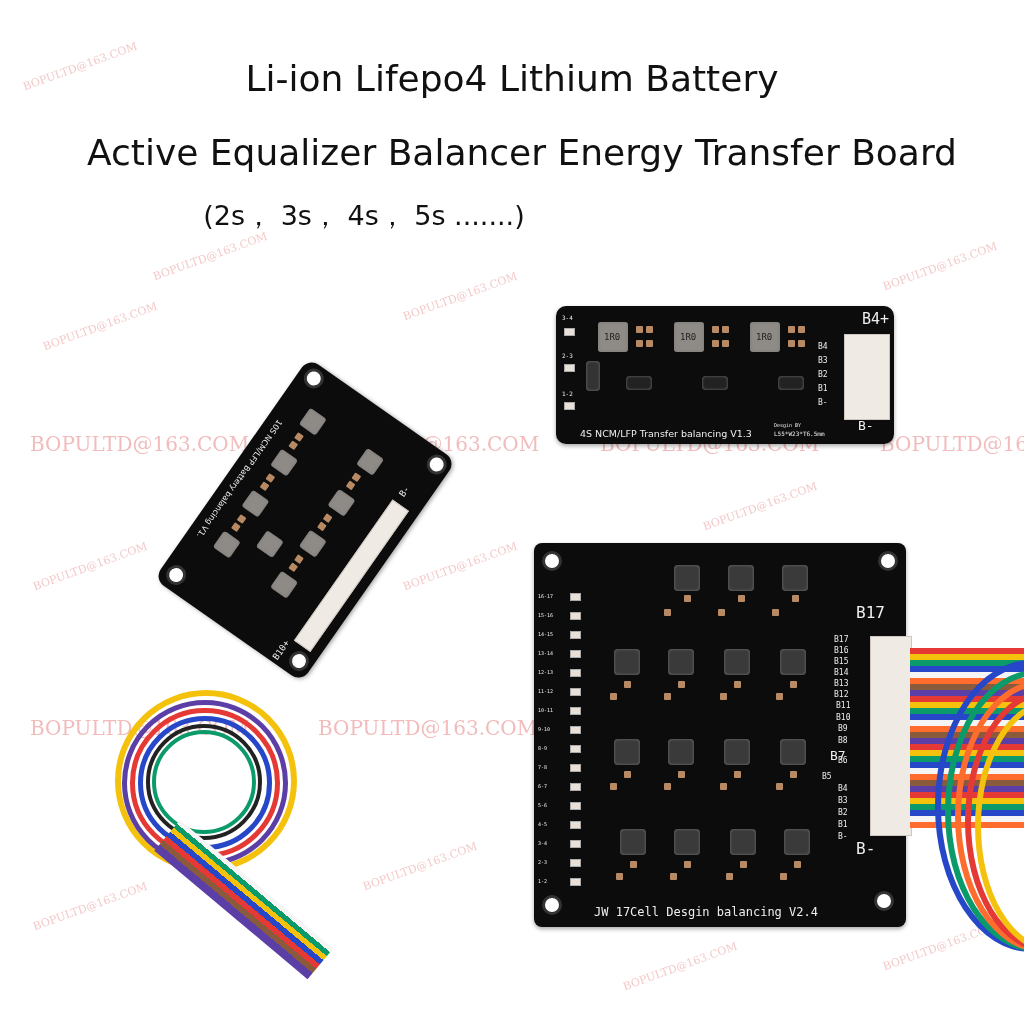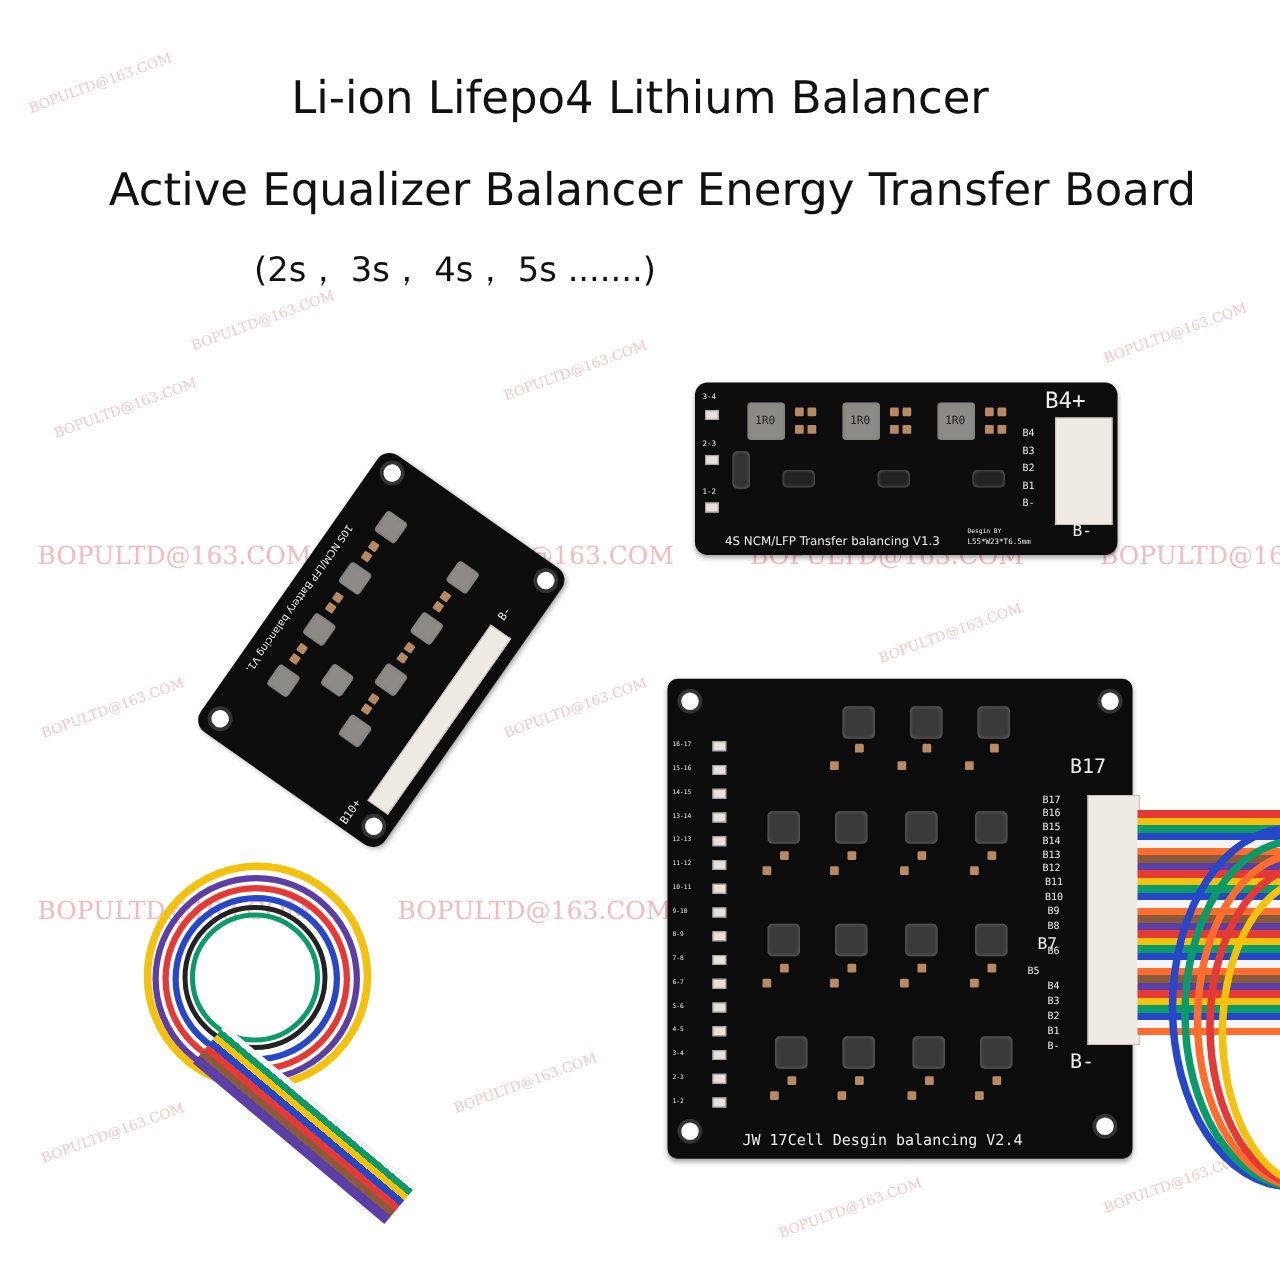--- a/index.html
+++ b/index.html
@@ -37,21 +37,21 @@
   <span class="wm" style="left:880px;top:260px">BOPULTD@163.COM</span>
   <span class="wm" style="left:700px;top:500px">BOPULTD@163.COM</span>
   <span class="wm" style="left:400px;top:560px">BOPULTD@163.COM</span>
   <span class="wm" style="left:30px;top:560px">BOPULTD@163.COM</span>
   <span class="wm" style="left:360px;top:860px">BOPULTD@163.COM</span>
   <span class="wm" style="left:30px;top:900px">BOPULTD@163.COM</span>
   <span class="wm" style="left:620px;top:960px">BOPULTD@163.COM</span>
   <span class="wm" style="left:880px;top:940px">BOPULTD@163.COM</span>
 </div>
 
-<div class="title t1">Li-ion Lifepo4 Lithium Balancer</div>
+<div class="title t1">Li-ion Lifepo4 Lithium Battery</div>
 <div class="title t2">Active Equalizer Balancer Energy Transfer Board</div>
 <div class="title t3">(2s， 3s， 4s， 5s .......)</div>
 
 <div class="board" style="left:556px;top:306px;width:338px;height:138px;">
   <div class="led" style="left:8px;top:22px"></div>
   <div class="led" style="left:8px;top:58px"></div>
   <div class="led" style="left:8px;top:96px"></div>
   <span class="silk" style="left:6px;top:8px;font-size:6px">3-4</span>
   <span class="silk" style="left:6px;top:46px;font-size:6px">2-3</span>
   <span class="silk" style="left:6px;top:84px;font-size:6px">1-2</span>
@@ -73,21 +73,21 @@
     <div class="cap" style="left:166px;top:34px"></div>
   <div class="cap" style="left:232px;top:20px"></div>
     <div class="cap" style="left:242px;top:20px"></div>
   <div class="cap" style="left:232px;top:34px"></div>
     <div class="cap" style="left:242px;top:34px"></div>
   <div class="ind" style="left:70px;top:70px;width:26px;height:14px;background:#222"></div>
   <div class="ind" style="left:146px;top:70px;width:26px;height:14px;background:#222"></div>
   <div class="ind" style="left:222px;top:70px;width:26px;height:14px;background:#222"></div>
   <div class="ind" style="left:30px;top:55px;width:14px;height:30px;background:#333"></div>
 
-  <span class="silk" style="left:280px;top:4px;font-size:18px">B4+</span>
+  <span class="silk" style="left:306px;top:4px;font-size:15px">B4+</span>
   <span class="silk" style="left:262px;top:36px;font-size:8px">B4</span>
   <span class="silk" style="left:262px;top:50px;font-size:8px">B3</span>
   <span class="silk" style="left:262px;top:64px;font-size:8px">B2</span>
   <span class="silk" style="left:262px;top:78px;font-size:8px">B1</span>
   <span class="silk" style="left:262px;top:92px;font-size:8px">B-</span>
   <div class="conn" style="left:288px;top:28px;width:44px;height:84px"></div>
   <span class="silk" style="left:302px;top:112px;font-size:13px">B-</span>
 
   <span class="silk" style="left:24px;top:122px;font-size:9.5px;font-family:'DejaVu Sans',sans-serif">4S NCM/LFP Transfer balancing V1.3</span>
   <span class="silk" style="left:218px;top:116px;font-size:5px">Desgin BY</span>

